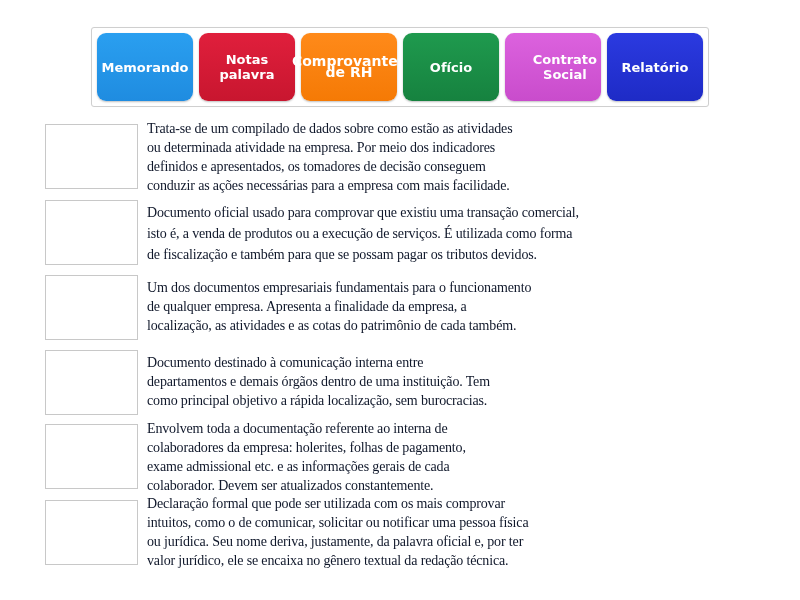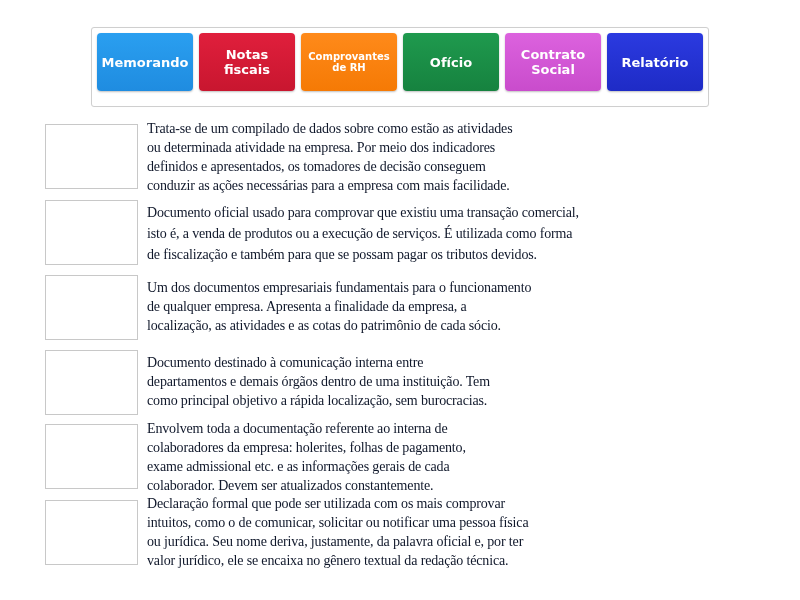--- a/index.html
+++ b/index.html
@@ -1,51 +1,51 @@
 <!DOCTYPE html>
 <html><head>
   <meta charset="utf-8">
   <style>
     html, body { margin: 0; padding: 0; background: #ffffff; }
     body { width: 800px; height: 600px; position: relative; overflow: hidden;
            font-family: "DejaVu Sans", "Liberation Sans", sans-serif; color: #333333; }
     .tray { position: absolute; left: 91px; top: 27px; width: 616px; height: 78px;
             border: 1px solid #cfcfcf; border-radius: 3px; background: #fff;
             box-shadow: 0 0 1px rgba(0,0,0,0.05); }
-    .tile { position: absolute; top: 33px; width: 96px; height: 58px; border-radius: 4px;
+    .tile { position: absolute; top: 33px; width: 96px; height: 68px; border-radius: 9px;
             display: flex; align-items: center; justify-content: center; text-align: center;
             color: #ffffff; font-weight: bold; font-size: 13px; line-height: 15px;
             box-shadow: 0 1px 2px rgba(0,0,0,0.25); cursor: grab; user-select: none; }
-    .tile.small { font-size: 10px; line-height: 11px; }
+    .tile.small { font-size: 14px; line-height: 11px; }
     .tile span { display: block; padding: 0 4px; white-space: pre-line; }
     .slot { position: absolute; left: 45px; width: 91px; height: 63px; border: 1px solid #c8c8c8;
             background: #ffffff; }
     .desc { position: absolute; left: 147px; width: 630px; font-size: 14px; line-height: 19px;
             color: #0f172a; white-space: pre-line; letter-spacing: -0.15px; font-family: Liberation Serif, serif; }
   </style>
 </head>
 <body>
 
 <div class="tray"></div>
 
 <div class="tile" id="tile0" style="left: 97px; background: linear-gradient(rgb(42, 159, 240), rgb(31, 140, 224));">
   <span>Memorando</span>
 </div>
 <div class="tile" id="tile1" style="left: 199px; background: linear-gradient(rgb(224, 31, 60), rgb(200, 22, 47));">
   <span>Notas
-fiscais</span>
+palavra</span>
 </div>
 <div class="tile small" id="tile2" style="left: 301px; background: linear-gradient(rgb(255, 138, 26), rgb(245, 122, 5));">
   <span>Comprovantes
 de RH</span>
 </div>
 <div class="tile" id="tile3" style="left: 403px; background: linear-gradient(rgb(31, 154, 78), rgb(22, 130, 63));">
   <span>Ofício</span>
 </div>
-<div class="tile" id="tile4" style="left: 505px; background: linear-gradient(rgb(220, 98, 222), rgb(201, 76, 204));">
+<div class="tile" id="tile4" style="left: 505px; background: linear-gradient(rgb(220, 98, 222), rgb(201, 76, 204)); justify-content: flex-end;">
   <span>Contrato
 Social</span>
 </div>
 <div class="tile" id="tile5" style="left: 607px; background: linear-gradient(rgb(43, 58, 224), rgb(30, 43, 198));">
   <span>Relatório</span>
 </div>
 
 <div class="slot" id="slot0" style="top: 124px;"></div>
 <div class="desc" id="desc0" style="top: 119px;">Trata-se de um compilado de dados sobre como estão as atividades
 ou determinada atividade na empresa. Por meio dos indicadores
@@ -53,21 +53,21 @@
 conduzir as ações necessárias para a empresa com mais facilidade.</div>
 
 <div class="slot" id="slot1" style="top: 200px;"></div>
 <div class="desc" id="desc1" style="top: 202px; line-height: 21px;">Documento oficial usado para comprovar que existiu uma transação comercial,
 isto é, a venda de produtos ou a execução de serviços. É utilizada como forma
 de fiscalização e também para que se possam pagar os tributos devidos.</div>
 
 <div class="slot" id="slot2" style="top: 275px;"></div>
 <div class="desc" id="desc2" style="top: 278px;">Um dos documentos empresariais fundamentais para o funcionamento
 de qualquer empresa. Apresenta a finalidade da empresa, a
-localização, as atividades e as cotas do patrimônio de cada sócio.</div>
+localização, as atividades e as cotas do patrimônio de cada também.</div>
 
 <div class="slot" id="slot3" style="top: 350px;"></div>
 <div class="desc" id="desc3" style="top: 353px;">Documento destinado à comunicação interna entre
 departamentos e demais órgãos dentro de uma instituição. Tem
 como principal objetivo a rápida localização, sem burocracias.</div>
 
 <div class="slot" id="slot4" style="top: 424px;"></div>
 <div class="desc" id="desc4" style="top: 419px;">Envolvem toda a documentação referente ao interna de
 colaboradores da empresa: holerites, folhas de pagamento,
 exame admissional etc. e as informações gerais de cada

